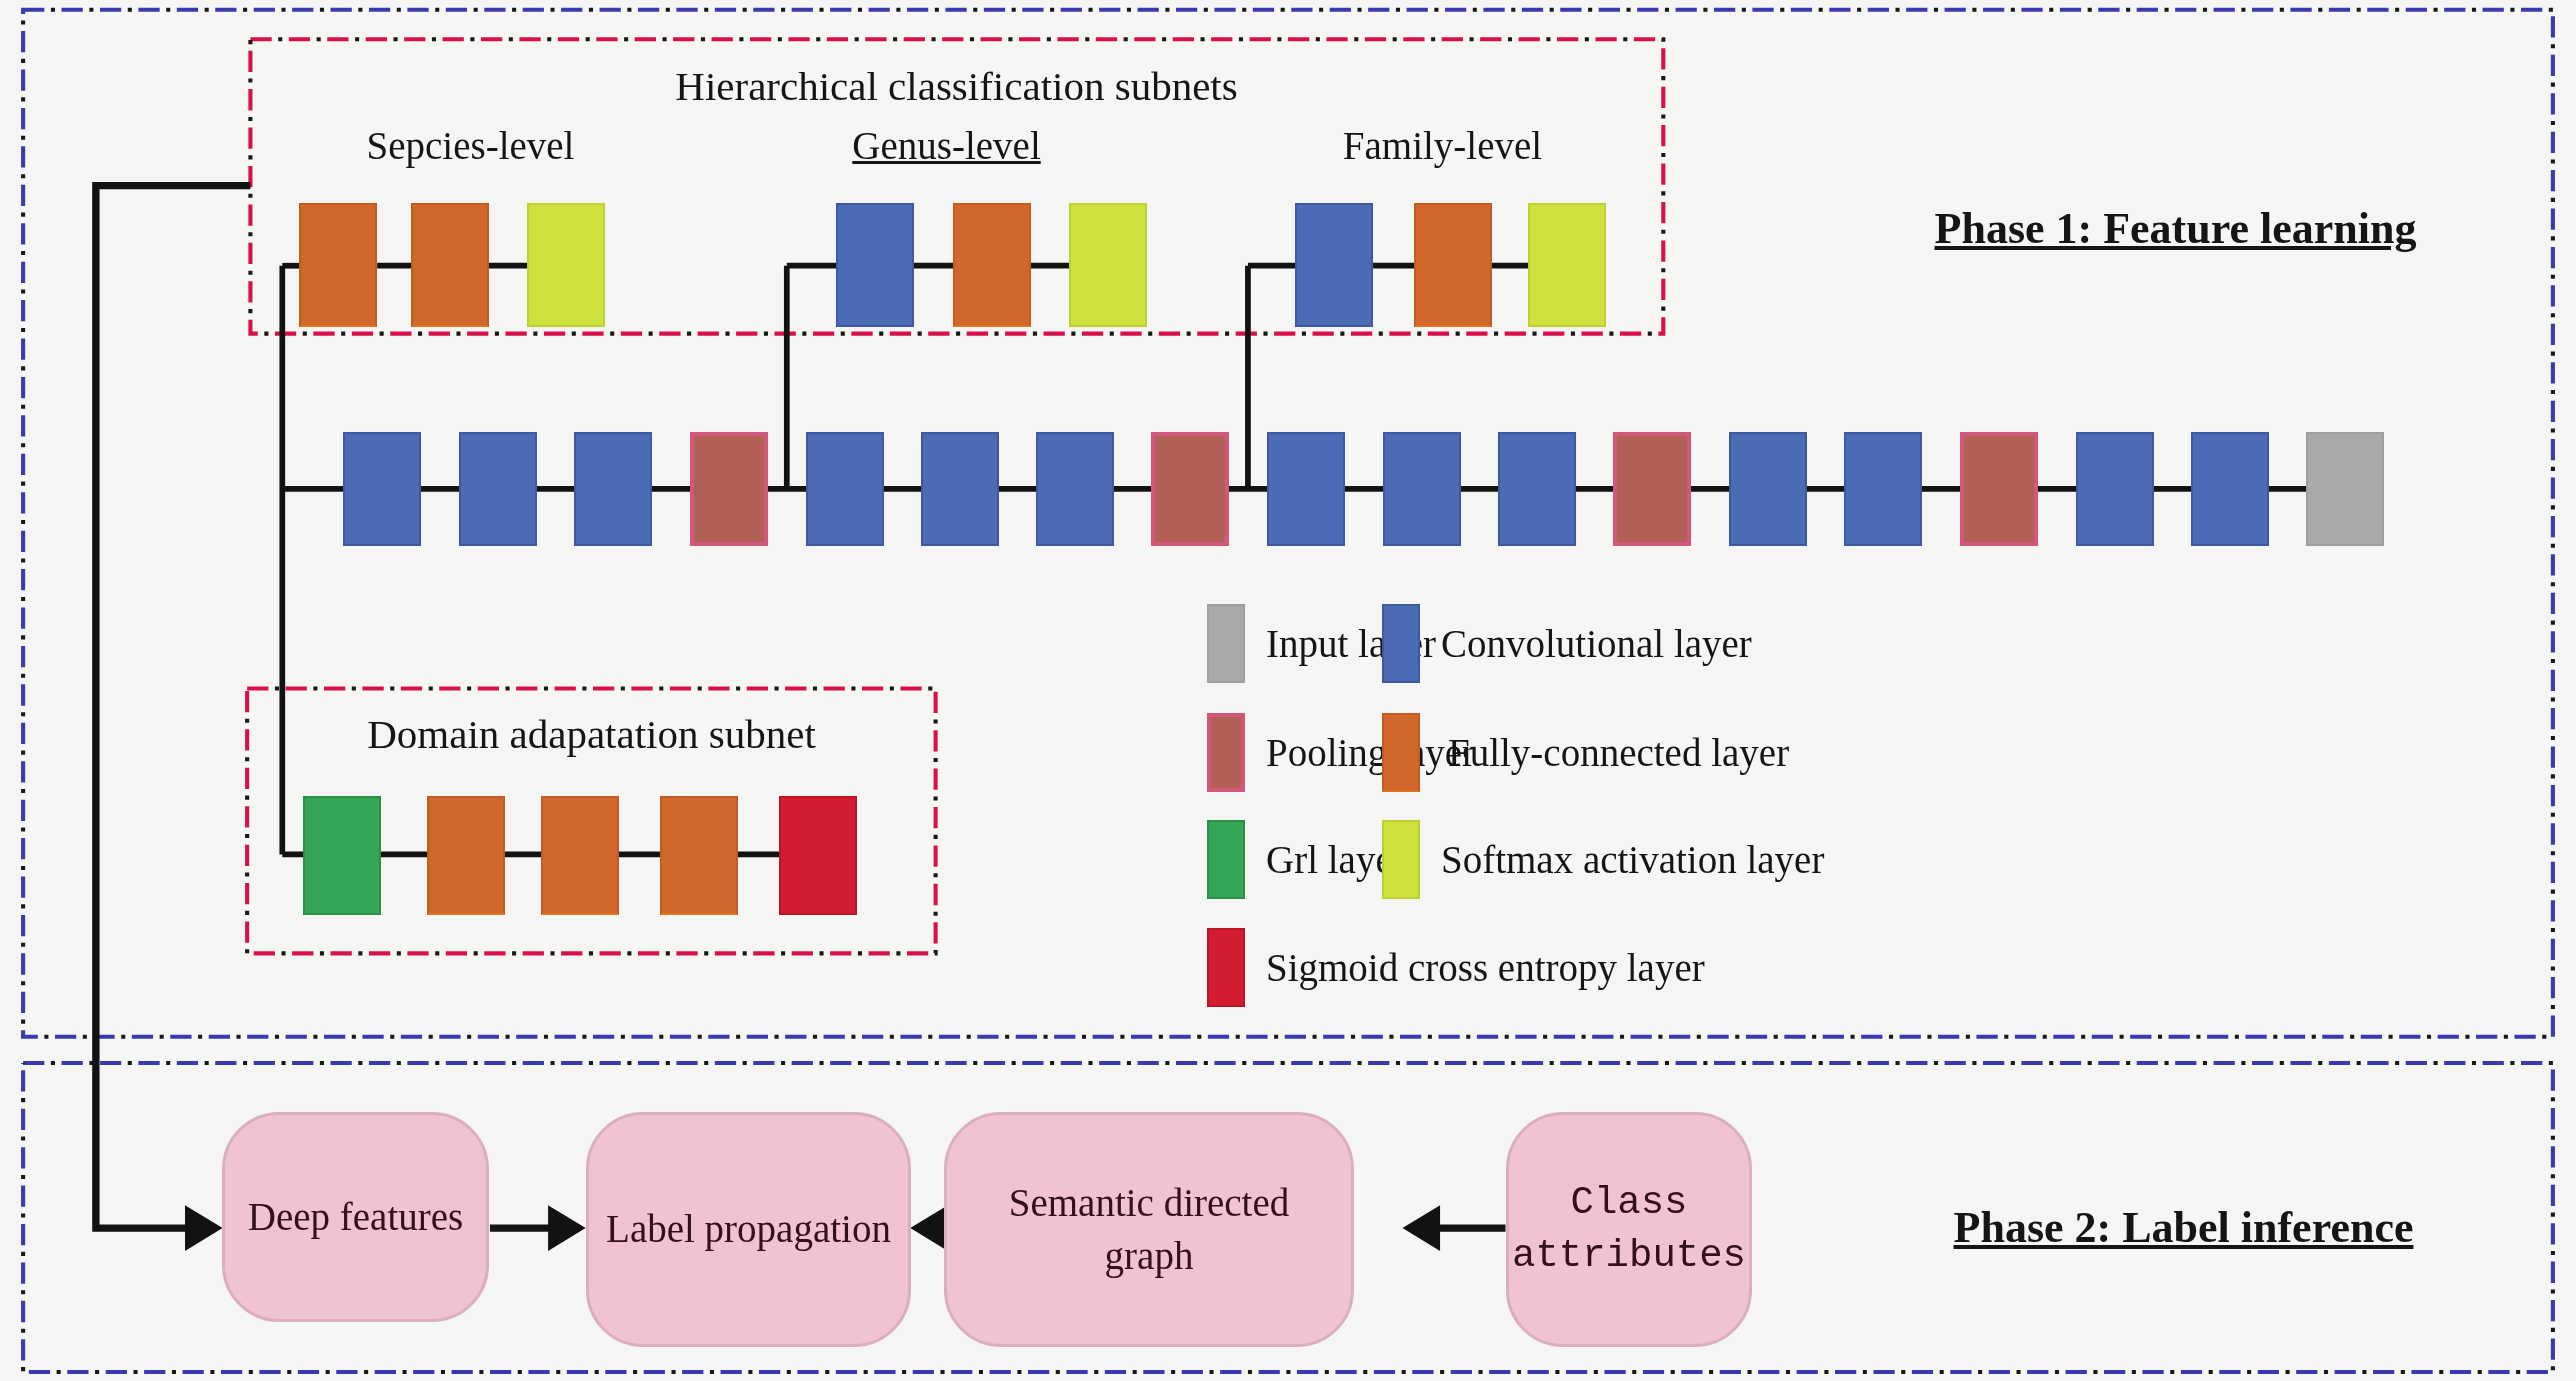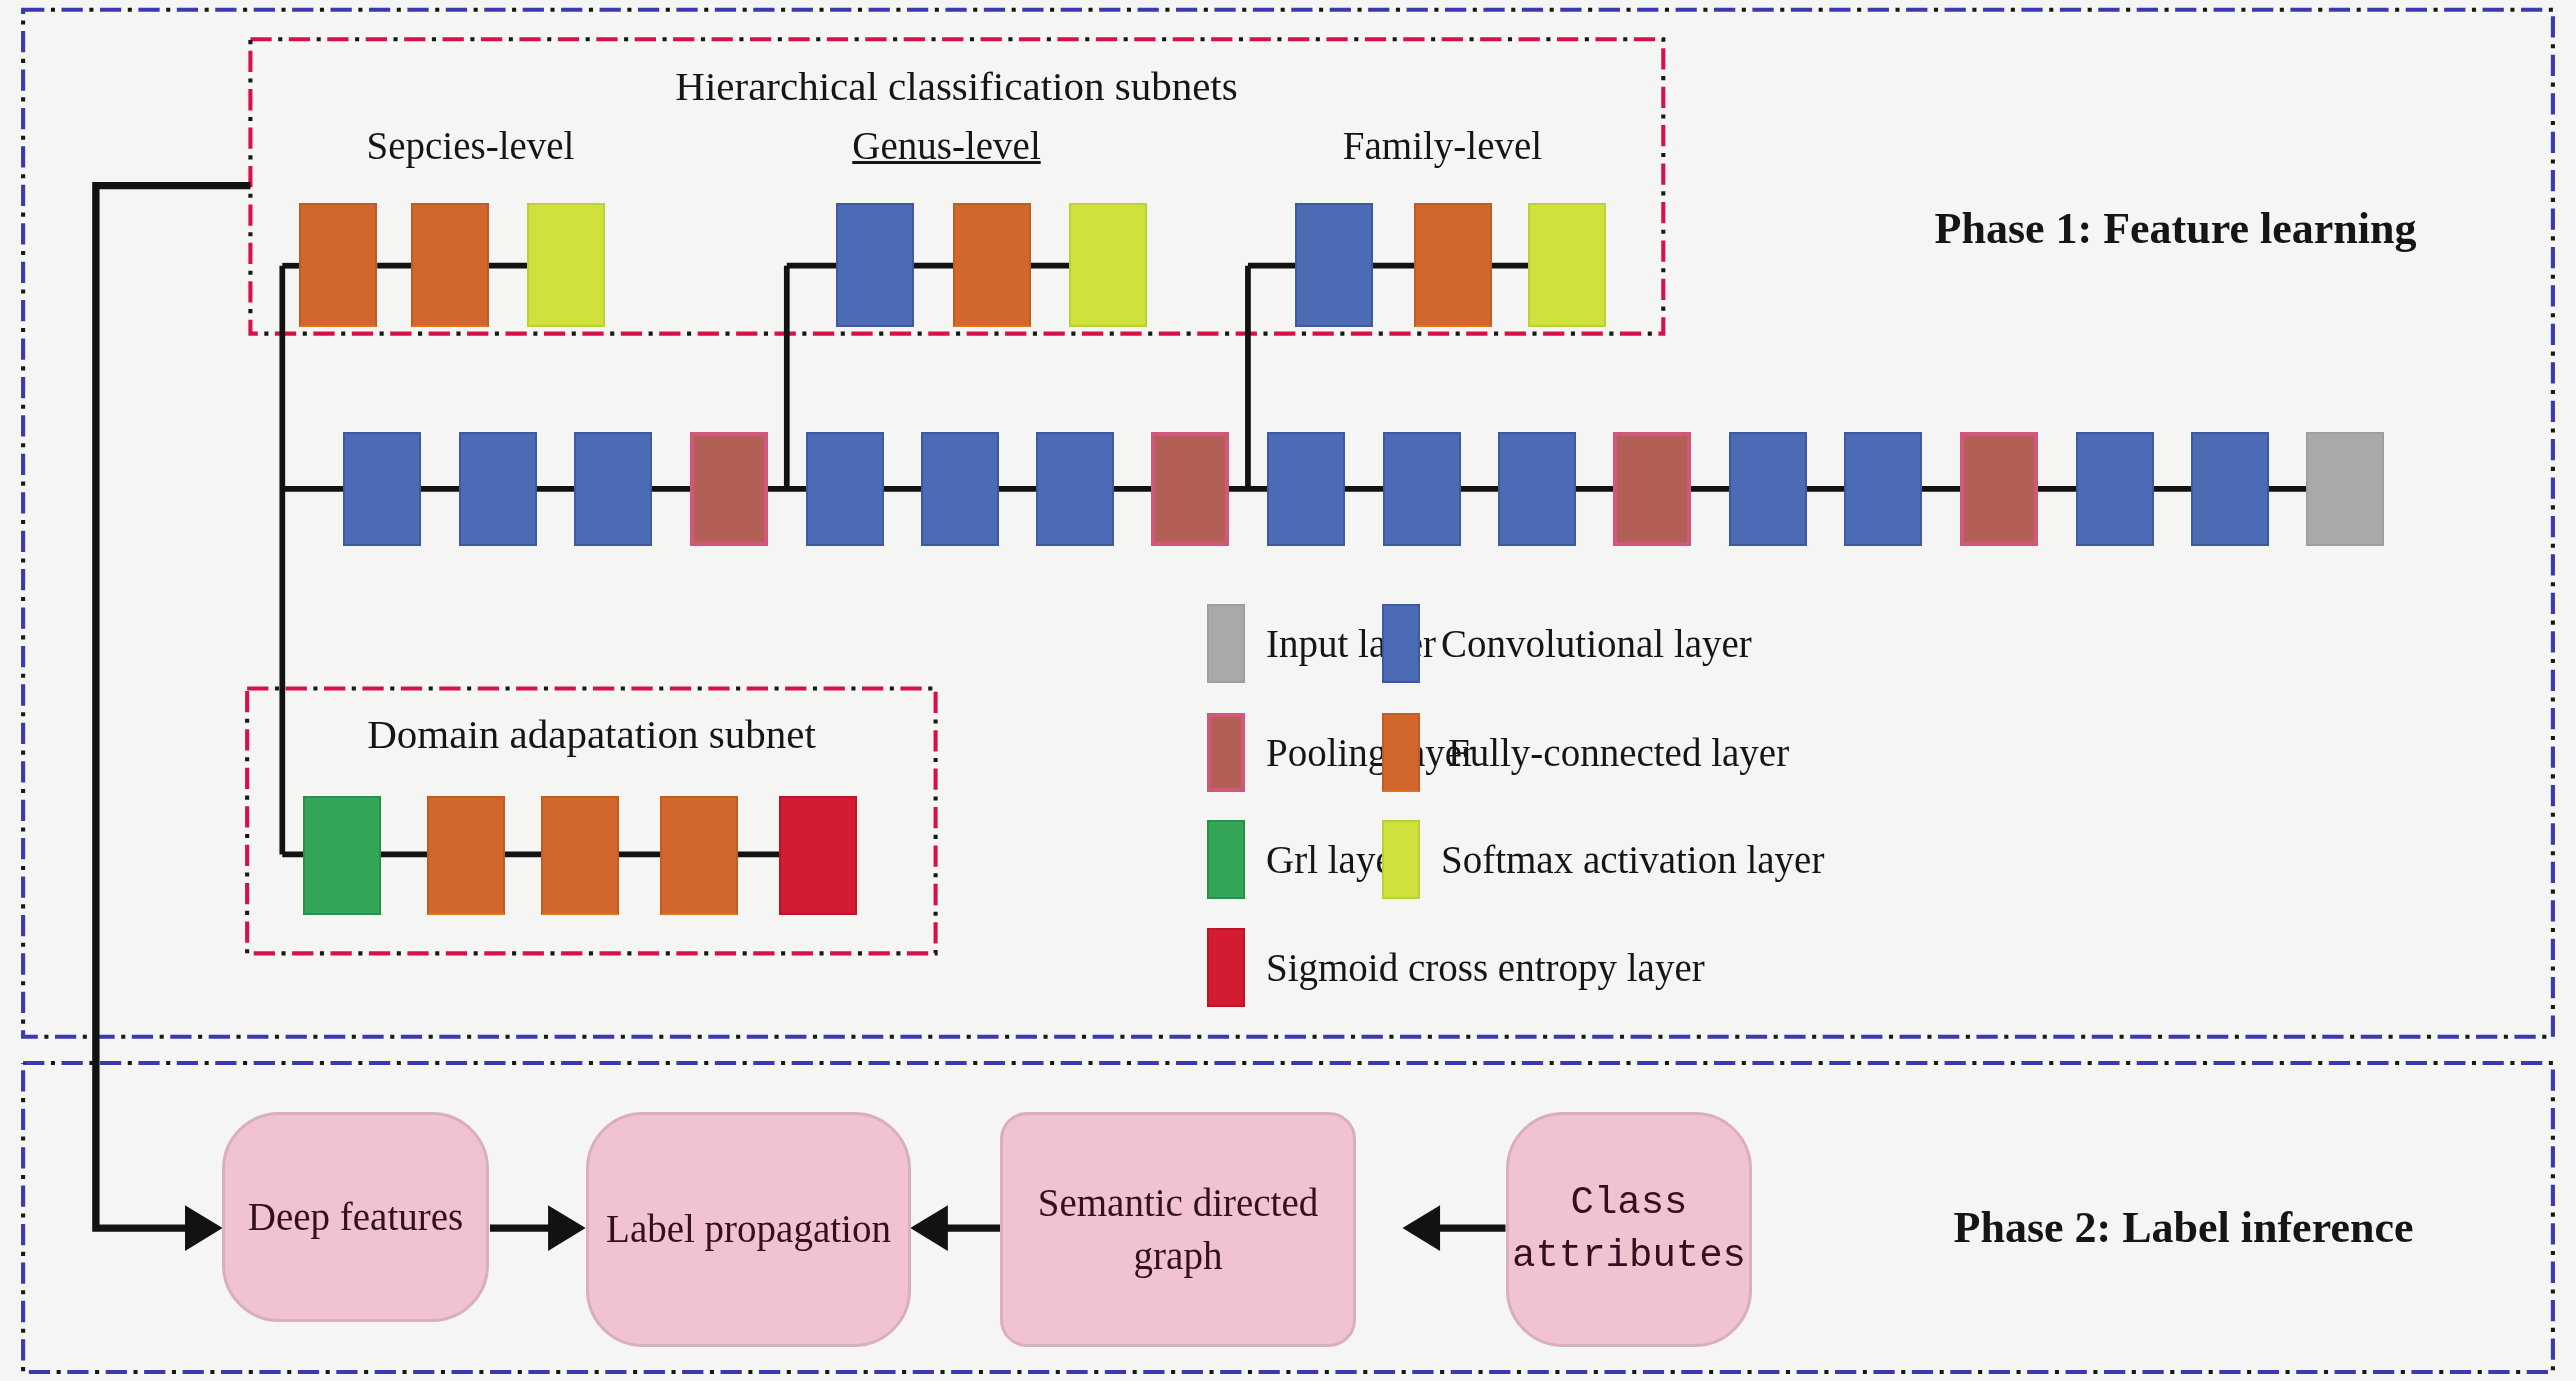--- a/index.html
+++ b/index.html
@@ -4,21 +4,21 @@
 <style>
   html,body{margin:0;padding:0;background:#e8e8e8;}
   #canvas{
     position:relative;width:2576px;height:1381px;
     background:var(--background,#f5f5f3);
     font-family:"Liberation Serif","DejaVu Serif",serif;
     overflow:hidden;color:#151515;
   }
   #wires{position:absolute;left:0;top:0;width:2576px;height:1381px;}
   .fig-text{position:absolute;white-space:nowrap;}
-  .phase-label{font-size:44px;font-weight:bold;text-align:center;}
+  .phase-label{font-size:44px;font-weight:bold;text-align:center;text-decoration:underline;}
   .box-title{font-size:41px;text-align:center;}
   .subnet-label{font-size:39px;text-align:center;}
   .layer-block{position:absolute;box-sizing:border-box;}
   .t-conv   {background:var(--conv);border:2.5px solid #3e59a2;}
   .t-fc     {background:var(--fc);border:2.5px solid #c25c22;border-bottom-color:#e0761b;}
   .t-softmax{background:var(--softmax);border:2.5px solid #bccf33;}
   .t-pool   {background:var(--pool_fill);border:4.1px solid var(--pool_border);}
   .t-grl    {background:var(--grl);border:2.5px solid #2c8f48;}
   .t-sigmoid{background:var(--sigmoid);border:2.5px solid #bc1528;}
   .t-input  {background:var(--input);border:2.5px solid #9e9e9e;}
@@ -139,20 +139,20 @@
     <div class="legend-item" style="left: 1207px; top: 928px;">
       <div class="legend-swatch t-sigmoid"></div>
       <span class="legend-label">Sigmoid cross entropy layer</span>
     </div>
     <div class="p2-node" style="left: 222px; top: 1112px; width: 267px; height: 210px;">
       <span style="white-space: normal;">Deep features</span>
     </div>
     <div class="p2-node" style="left: 586px; top: 1112px; width: 325px; height: 235px;">
       <span style="white-space: normal;">Label propagation</span>
     </div>
-    <div class="p2-node" style="left: 1000px; top: 1112px; width: 356px; height: 235px; border-radius: 27px;">
+    <div class="p2-node" style="left: 944px; top: 1112px; width: 410px; height: 235px;">
       <span style="white-space: normal;">Semantic directed graph</span>
     </div>
     <div class="p2-node" style="left: 1506px; top: 1112px; width: 246px; height: 235px; font-family: Liberation Mono, monospace;">
       <span style="white-space: normal;">Class attributes</span>
     </div>
   </div>
 
 
 </body></html>

